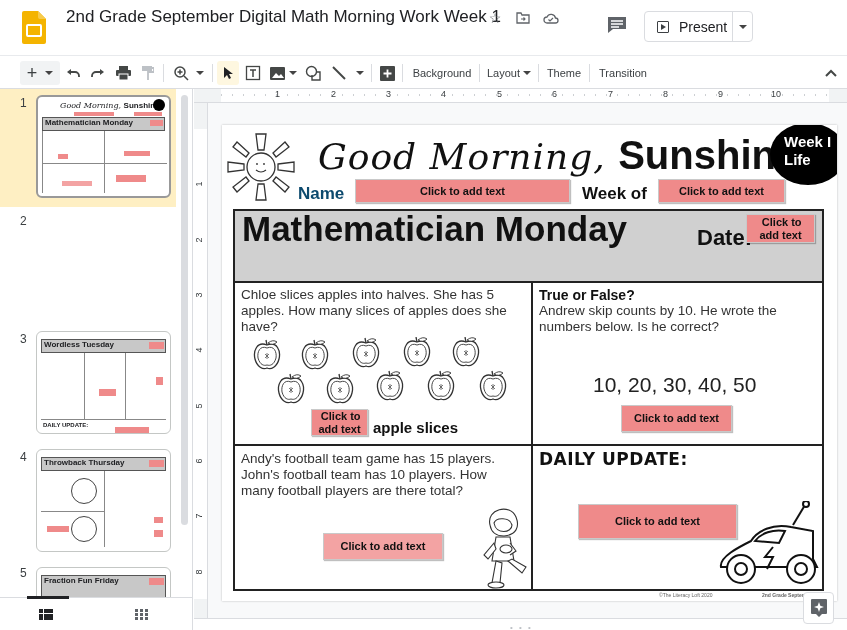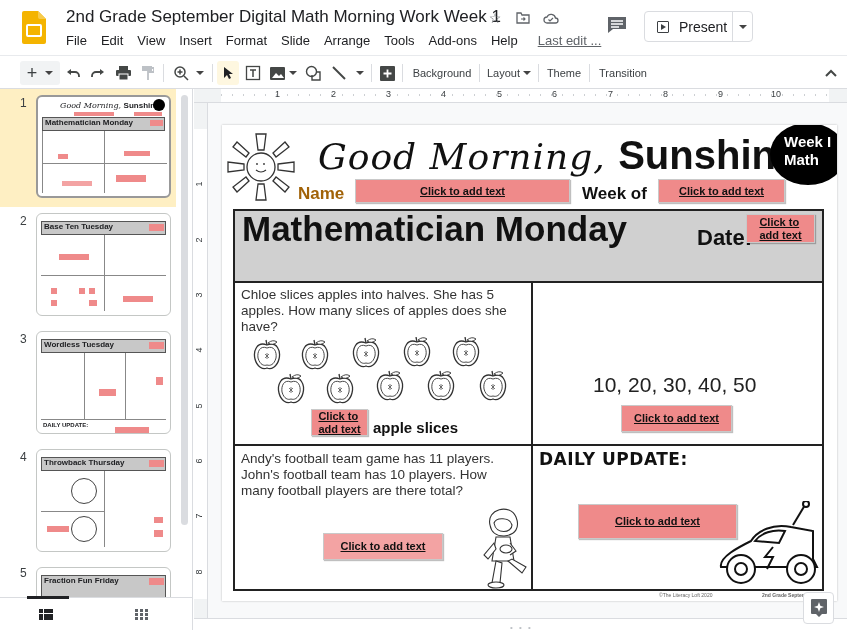--- a/index.html
+++ b/index.html
@@ -59,23 +59,23 @@
   .canvas { position: absolute; left: 208px; top: 103px; width: 639px; height: 515px; background: #f8f9fa; }
   .slide { position: absolute; left: 14px; top: 22px; width: 615px; height: 476px; background: #fff; box-shadow: 0 0 2px rgba(0,0,0,0.25); overflow: hidden; }
   .slide-bottom-bar { position: absolute; left: 194px; top: 618px; width: 653px; height: 12px; background: #fff; border-top: 1px solid #dadce0; }
   .dots { position: absolute; left: 316px; top: 4px; font-size: 8px; color: #bdc1c6; letter-spacing: 2px; }
 
   
   .sun { position: absolute; left: 4px; top: 7px; width: 70px; height: 70px; }
   .gm-title { position: absolute; left: 96px; top: 8px; font-family: "DejaVu Serif", serif; font-style: italic; font-size: 36px; color: #111; white-space: nowrap; letter-spacing: 1px; }
   .gm-title b { font-family: "Liberation Sans", sans-serif; font-style: normal; font-weight: bold; font-size: 40px; letter-spacing: 0; }
   .week-badge { position: absolute; left: 548px; top: -2px; width: 76px; height: 62px; background: #000; border-radius: 50%; color: #fff; font-weight: bold; font-size: 15px; line-height: 18px; padding-top: 10px; padding-left: 14px; }
-  .name-label { position: absolute; left: 76px; top: 59px; font-size: 17px; font-weight: bold; color: #a16207; }
+  .name-label { position: absolute; left: 76px; top: 59px; font-size: 17px; font-weight: bold; color: #0c4a6e; }
   .week-label { position: absolute; left: 360px; top: 59px; font-size: 17px; font-weight: bold; color: #111; }
-  .pink-box { position: absolute; background: #ef8a8a; border: 1px solid #c9c9c9; box-shadow: 1px 1px 1px rgba(0,0,0,0.25); display: flex; align-items: center; justify-content: center; text-align: left; font-size: 11px; font-weight: bold; color: #111; line-height: 13px; text-decoration: underline; }
+  .pink-box { position: absolute; background: #ef8a8a; border: 1px solid #c9c9c9; box-shadow: 1px 1px 1px rgba(0,0,0,0.25); display: flex; align-items: center; justify-content: center; text-align: right; font-size: 11px; font-weight: bold; color: #111; line-height: 13px; }
   .pink-box.light { background: #f3a3a3; }
   .frame { position: absolute; left: 11px; top: 84px; width: 591px; height: 382px; border: 2px solid #222; }
   .mm-header { position: absolute; left: 0; top: 0; width: 587px; height: 72px; background: #d0d0d0; border-bottom: 2px solid #222; }
   .mm-title { position: absolute; left: 7px; top: -2px; font-size: 35px; font-weight: bold; color: #111; white-space: nowrap; }
   .mm-date { position: absolute; left: 462px; top: 14px; font-size: 22px; font-weight: bold; color: #111; }
   .mm-desc { position: absolute; left: 6px; top: 41px; width: 580px; font-size: 11.5px; color: #333; line-height: 14px; }
   .cell { position: absolute; }
   .cell-text { font-size: 13.5px; color: #333; line-height: 16px; }
   .cell-head { font-size: 14px; font-weight: bold; color: #111; }
   .vdiv { position: absolute; left: 296px; top: 72px; width: 2px; height: 306px; background: #222; }
@@ -107,33 +107,20 @@
             <path d="M5 7h4M7.5 5.5L9 7 7.5 8.5" stroke="#5f6368" fill="none" stroke-width="1.1"></path>
           </svg>
       </span>
       <span>
         <svg width="16" height="12" viewBox="0 0 16 12">
             <path d="M4 11a3 3 0 0 1 0-6 4.5 4.5 0 0 1 8.5 1 2.5 2.5 0 0 1 0 5z" fill="none" stroke="#5f6368" stroke-width="1.3"></path>
             <path d="M5.5 7.5l1.5 1.5 3-3" stroke="#5f6368" fill="none" stroke-width="1.2"></path>
           </svg>
       </span>
     </div>
-    <div class="menubar">
-      <span>File</span>
-      <span>Edit</span>
-      <span>View</span>
-      <span>Insert</span>
-      <span>Format</span>
-      <span>Slide</span>
-      <span>Arrange</span>
-      <span>Tools</span>
-      <span>Add-ons</span>
-      <span>Help</span>
-      <span class="last-edit">Last edit ...</span>
-    </div>
     <svg class="comment-btn" viewBox="0 0 20 18">
       <path d="M1 1h18v12H6l-5 4z" fill="#5f6368"></path>
       <path d="M4 5h12M4 8h12M4 11h8" stroke="#fff" stroke-width="1.4"></path>
     </svg>
     <div class="present-btn">
       <div class="present-main">
         <span class="pi"></span>
         <span>Present</span>
       </div>
       <div class="present-caret">
@@ -260,35 +247,20 @@
           <div class="t-red" style="left:16px;top:53px;width:10px;height:5px;"></div>
           <div class="t-red" style="left:82px;top:50px;width:26px;height:5px;"></div>
           <div class="t-red" style="left:20px;top:80px;width:30px;height:5px;background:#f3a3a3;"></div>
           <div class="t-red" style="left:74px;top:74px;width:30px;height:7px;"></div>
         </div>
       </div>
     </div>
 
     <div class="slide-thumb-row" style="top:118px;height:118px;">
       <span class="slide-num" style="top:7px;">2</span>
-      <div class="thumb" style="top:6px;">
-        <div class="thumb-inner">
-          <div class="t-head" style="top:3px;height:14px;">Base Ten Tuesday</div>
-          <div class="t-red" style="left:108px;top:6px;width:15px;height:7px;"></div>
-          <div class="t-line" style="left:63px;top:17px;width:1px;height:76px;"></div>
-          <div class="t-line" style="left:0;top:57px;width:125px;height:1px;"></div>
-          <div class="t-red" style="left:18px;top:36px;width:30px;height:6px;"></div>
-          <div class="t-red" style="left:10px;top:70px;width:6px;height:6px;"></div>
-          <div class="t-red" style="left:38px;top:70px;width:6px;height:6px;"></div>
-          <div class="t-red" style="left:48px;top:70px;width:6px;height:6px;"></div>
-          <div class="t-red" style="left:10px;top:82px;width:6px;height:6px;"></div>
-          <div class="t-red" style="left:48px;top:82px;width:8px;height:6px;"></div>
-          <div class="t-red" style="left:82px;top:78px;width:30px;height:6px;"></div>
-        </div>
-      </div>
     </div>
 
     <div class="slide-thumb-row" style="top:236px;height:118px;">
       <span class="slide-num" style="top:7px;">3</span>
       <div class="thumb" style="top:6px;">
         <div class="thumb-inner">
           <div class="t-head" style="top:3px;height:14px;">Wordless Tuesday</div>
           <div class="t-red" style="left:108px;top:6px;width:15px;height:7px;"></div>
           <div class="t-line" style="left:43px;top:17px;width:1px;height:66px;"></div>
           <div class="t-line" style="left:84px;top:17px;width:1px;height:66px;"></div>
@@ -402,21 +374,21 @@
         <path d="M30 38 q5 4 10 0" stroke="#333" stroke-width="1.2" fill="none"></path>
       </svg>
 
       <div class="gm-title">
         <span>Good Morning,</span>
         <b>Sunshine!</b>
       </div>
 
       <div class="week-badge">
         <div>Week I</div>
-        <div>Math</div>
+        <div>Life</div>
       </div>
 
       <div class="name-label">Name</div>
       <div class="pink-box" style="left:133px;top:54px;width:215px;height:24px;">Click to add text</div>
       <div class="week-label">Week of</div>
       <div class="pink-box" style="left:436px;top:54px;width:127px;height:24px;">Click to add text</div>
 
       <div class="frame">
         <div class="mm-header">
           <div class="mm-title">Mathematician Monday</div>
@@ -455,24 +427,28 @@
             <use href="#apl" x="226" y="33"></use>
         </svg>
         <div class="pink-box" style="left:76px;top:198px;width:57px;height:27px;font-size:11px;">
           <div>
             <div>Click to</div>
             <div>add text</div>
           </div>
         </div>
         <div class="apple-slices">apple slices</div>
 
+        <div class="cell" style="left:304px;top:76px;width:282px;">
+          <div class="cell-head">True or False?</div>
+          <div class="cell-text">Andrew skip counts by 10. He wrote the numbers below. Is he correct?</div>
+        </div>
         <div class="numbers">10, 20, 30, 40, 50</div>
         <div class="pink-box" style="left:386px;top:194px;width:111px;height:27px;">Click to add text</div>
 
-        <div class="cell cell-text" style="left:6px;top:240px;width:280px;">Andy's football team game has 11 players. John's football team has 10 players. How many football players are there total?</div>
+        <div class="cell cell-text" style="left:6px;top:240px;width:280px;">Andy's football team game has 15 players. John's football team has 10 players. How many football players are there total?</div>
         <div class="pink-box light" style="left:88px;top:322px;width:120px;height:27px;">Click to add text</div>
         <svg style="position:absolute;left:245px;top:292px;" width="50" height="86">
           <g stroke="#333" stroke-width="1.1" fill="#fff">
             <path d="M10 22 C6 6 30 0 36 14 C40 24 36 32 24 33 C14 33 11 28 10 22z"></path>
             <path d="M14 20 C16 14 30 14 32 22 C32 30 16 32 14 20z"></path>
             <path d="M16 34 L12 58 L34 58 L30 34z"></path>
             <path d="M14 40 L4 52 L8 56 L16 46z"></path>
             <path d="M30 40 L36 48 L30 52"></path>
             <ellipse cx="26" cy="46" rx="6" ry="4"></ellipse>
             <path d="M16 58 L12 80 L20 80 L22 60z"></path>

